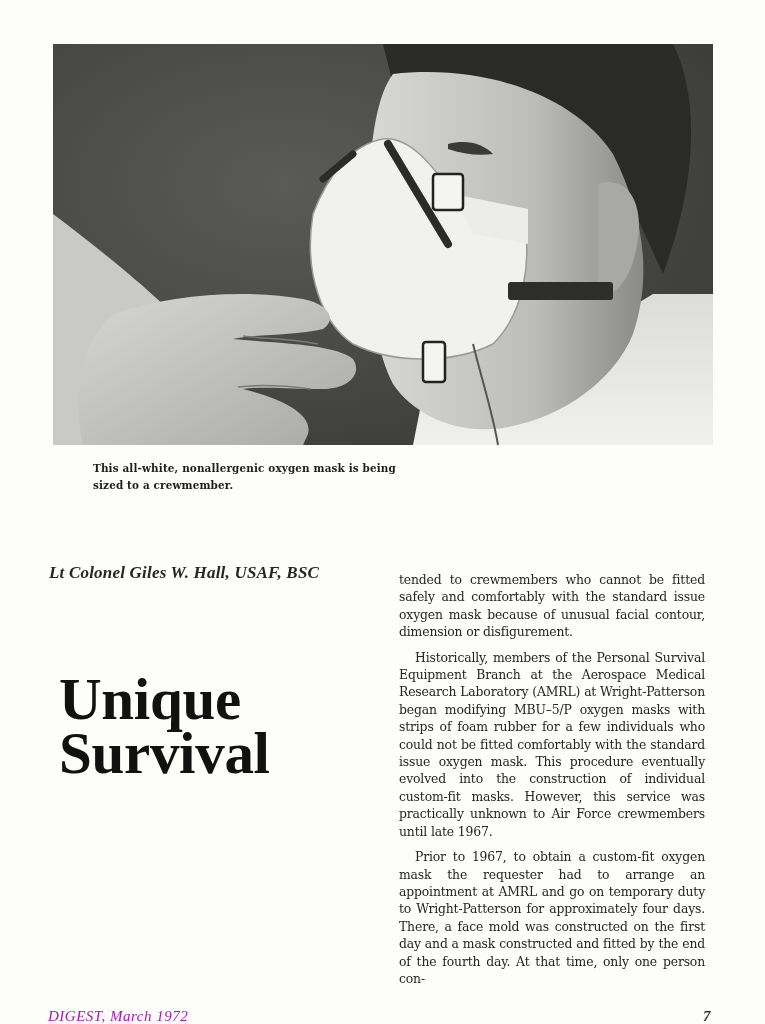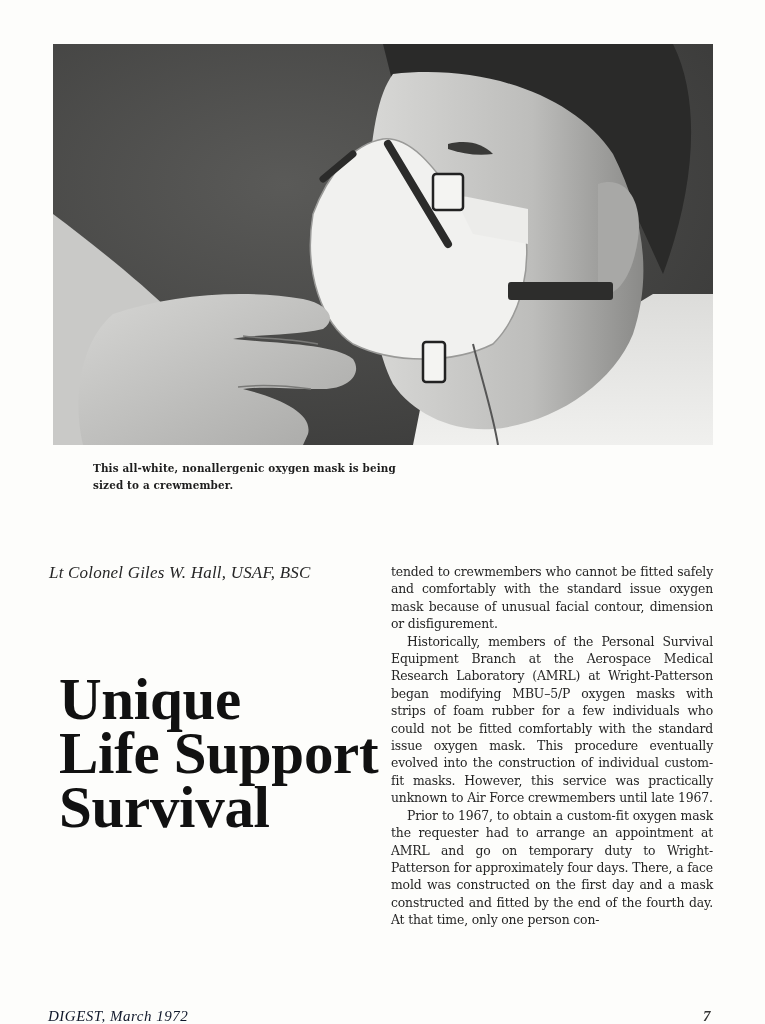--- a/index.html
+++ b/index.html
@@ -17,42 +17,42 @@
   .caption {
     position: absolute; left: 53px; top: 460px; width: 320px;
     font-family: "DejaVu Serif", serif; font-weight: bold;
     font-size: 10.4px; line-height: 17px; color: #1d1d1d;
     letter-spacing: 0.15px;
     margin-left: 40px;
   }
   .byline {
     position: absolute; left: 49px; top: 563px;
     font-family: "Liberation Serif", serif; font-style: italic;
-    font-size: 17px; color: #262626; letter-spacing: 0.2px;
+    font-size: 17px; color: #262626; letter-spacing: 0.2px; font-weight: bold;
   }
   .title {
     position: absolute; left: 47px; top: 660px; margin: 12px;
     font-family: "Liberation Serif", serif; font-weight: bold;
     font-size: 59px; line-height: 54px; color: #111;
     letter-spacing: -0.3px;
   }
   .title span { display: block; }
   .col {
     position: absolute; width: 322px;
     font-family: "DejaVu Serif", serif; font-size: 12.4px; line-height: 17.4px;
     color: #252525; text-align: justify; letter-spacing: -0.15px;
   }
-  .col p { margin: 0; text-indent: 16px; }
+  .col p { margin: 8px; text-indent: 16px; }
   .col p.noindent { text-indent: 0; }
   .col-left { left: 48px; top: 870px; }
   .col-right { left: 391px; top: 563px; }
   .footer-left {
     position: absolute; left: 48px; top: 1008px;
     font-family: "Liberation Serif", serif; font-style: italic;
-    font-size: 15px; color: #0f172a; letter-spacing: 0.5px;
+    font-size: 15px; color: #a21caf; letter-spacing: 0.5px;
   }
   .footer-page {
     position: absolute; left: 703px; top: 1008px;
     font-family: "Liberation Serif", serif; font-style: italic; font-weight: bold;
     font-size: 15px; color: #333;
   }
 </style>
 </head>
 <body>
 
@@ -107,21 +107,20 @@
     <path d="M185,343 C210,340 235,342 258,345" stroke="#7a7a78" stroke-width="1.5" fill="none"></path>
   </svg>
 </div>
 
 <div class="caption">This all-white, nonallergenic oxygen mask is being sized to a crewmember.</div>
 
 <div class="byline">Lt Colonel Giles W. Hall, USAF, BSC</div>
 
 <h1 class="title">
   <span>Unique</span>
-  <span>Life Support</span>
   <span>Survival</span>
 </h1>
 
 <div class="col col-left">
 </div>
 
 <div class="col col-right">
   <p class="noindent">tended to crewmembers who cannot be fitted safely and comfortably with the standard issue oxygen mask because of unusual facial contour, dimension or disfigurement.</p>
   <p>Historically, members of the Personal Survival Equipment Branch at the Aerospace Medical Research Laboratory (AMRL) at Wright-Patterson began modifying MBU–5/P oxygen masks with strips of foam rubber for a few individuals who could not be fitted comfortably with the standard issue oxygen mask. This procedure eventually evolved into the construction of individual custom-fit masks. However, this service was practically unknown to Air Force crewmembers until late 1967.</p>
   <p>Prior to 1967, to obtain a custom-fit oxygen mask the requester had to arrange an appointment at AMRL and go on temporary duty to Wright-Patterson for approximately four days. There, a face mold was constructed on the first day and a mask constructed and fitted by the end of the fourth day. At that time, only one person con-</p>

